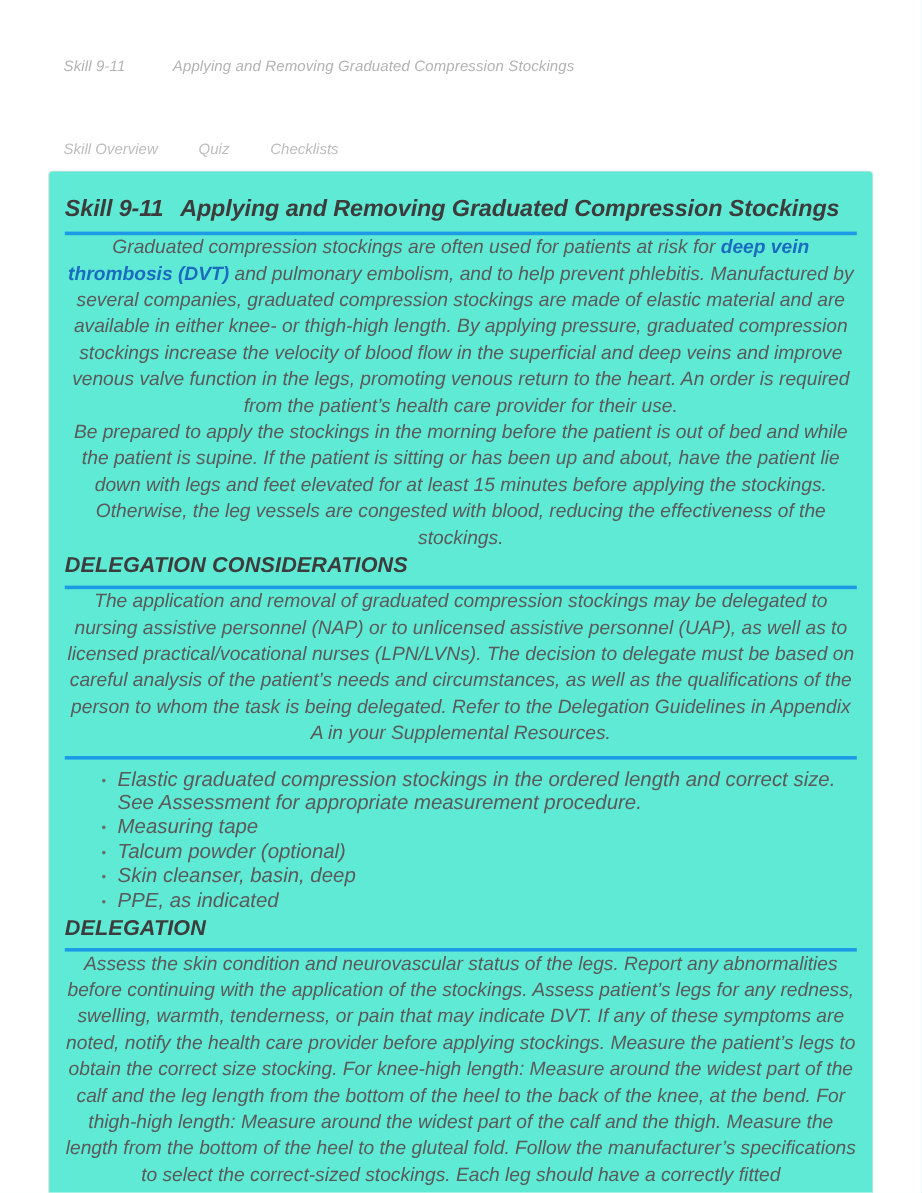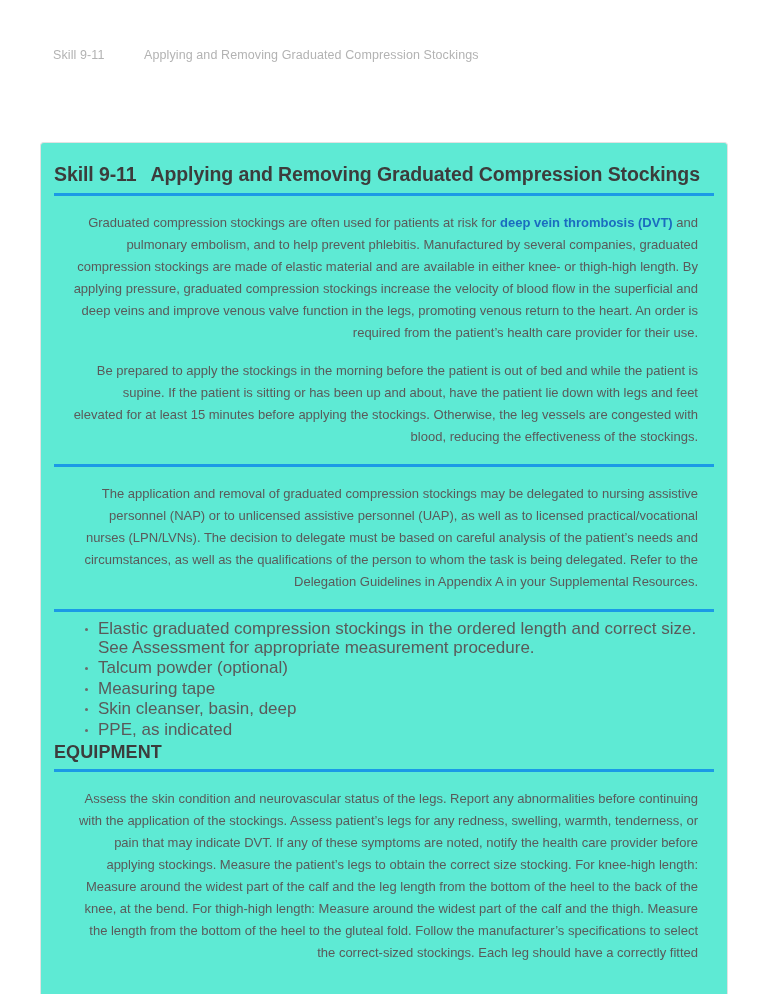--- a/index.html
+++ b/index.html
@@ -13,20 +13,21 @@
   body {
     font-family: "Liberation Sans", sans-serif;
     -webkit-font-smoothing: antialiased;
   }
 
   .page {
     position: relative;
     width: 768px;
     height: 994px;
     background: #ffffff;
+    font-style: italic;
   }
 
   
   .topbar {
     position: absolute;
     top: 48px;
     left: 53px;
     right: 40px;
     display: flex;
     align-items: baseline;
@@ -90,25 +91,25 @@
   .doc-title .num { margin-right: 14px; }
   .rule {
     height: 3px;
     background: #1b9ae6;
     margin-top: 7px;
   }
   .rule.title-rule { margin-bottom: 0; }
 
   
   p.body {
-    margin: 16px;
-    font-size: 13px;
+    margin: 0;
+    font-size: 16px;
     line-height: 22px;
     color: #5a5a5a;
-    text-align: right;
+    text-align: center;
   }
   .p-gap-1 { margin-top: 27px; }
   .p-gap-2 { margin-top: 32px; }
   .p-after-rule { margin-top: 6px; }
 
   a.link {
     color: #1a6cbf;
     font-weight: bold;
     text-decoration: none;
     cursor: pointer;
@@ -156,45 +157,51 @@
 </head>
 <body>
 
 <div class="page">
 
   <div class="topbar">
     <span class="skill-num">Skill 9-11</span>
     <span class="skill-title">Applying and Removing Graduated Compression Stockings</span>
   </div>
 
+  <div class="tabbar">
+    <div class="tab">Skill Overview</div>
+    <div class="tab">Quiz</div>
+    <div class="tab">Checklists</div>
+  </div>
 
   <div class="card">
     <div class="card-inner">
 
       <div class="doc-title">
         <span class="num">Skill 9-11</span><span>Applying and Removing Graduated Compression Stockings</span>
       </div>
       <div class="rule title-rule"></div>
 
       <p class="body p-gap-1"><span>Graduated compression stockings are often used for patients at risk for </span><a class="link" href="#">deep vein thrombosis (DVT)</a><span> and pulmonary embolism, and to help prevent phlebitis. Manufactured by several companies, graduated compression stockings are made of elastic material and are available in either knee- or thigh-high length. By applying pressure, graduated compression stockings increase the velocity of blood flow in the superficial and deep veins and improve venous valve function in the legs, promoting venous return to the heart. An order is required from the patient’s health care provider for their use.</span></p>
 
       <p class="body p-gap-2">Be prepared to apply the stockings in the morning before the patient is out of bed and while the patient is supine. If the patient is sitting or has been up and about, have the patient lie down with legs and feet elevated for at least 15 minutes before applying the stockings. Otherwise, the leg vessels are congested with blood, reducing the effectiveness of the stockings.</p>
 
+      <h2 class="section sec-gap-big">DELEGATION CONSIDERATIONS</h2>
       <div class="rule"></div>
       <p class="body p-after-rule">The application and removal of graduated compression stockings may be delegated to nursing assistive personnel (NAP) or to unlicensed assistive personnel (UAP), as well as to licensed practical/vocational nurses (LPN/LVNs). The decision to delegate must be based on careful analysis of the patient’s needs and circumstances, as well as the qualifications of the person to whom the task is being delegated. Refer to the Delegation Guidelines in Appendix A in your Supplemental Resources.</p>
 
       <div class="rule"></div>
       <ul class="equip">
         <li>Elastic graduated compression stockings in the ordered length and correct size. See Assessment for appropriate measurement procedure.</li>
+        <li>Measuring tape</li>
         <li>Talcum powder (optional)</li>
-        <li>Measuring tape</li>
         <li>Skin cleanser, basin, deep</li>
         <li>PPE, as indicated</li>
       </ul>
 
-      <h2 class="section sec-gap-small">EQUIPMENT</h2>
+      <h2 class="section sec-gap-small">DELEGATION</h2>
       <div class="rule"></div>
       <p class="body p-after-rule">Assess the skin condition and neurovascular status of the legs. Report any abnormalities before continuing with the application of the stockings. Assess patient’s legs for any redness, swelling, warmth, tenderness, or pain that may indicate DVT. If any of these symptoms are noted, notify the health care provider before applying stockings. Measure the patient’s legs to obtain the correct size stocking. For knee-high length: Measure around the widest part of the calf and the leg length from the bottom of the heel to the back of the knee, at the bend. For thigh-high length: Measure around the widest part of the calf and the thigh. Measure the length from the bottom of the heel to the gluteal fold. Follow the manufacturer’s specifications to select the correct-sized stockings. Each leg should have a correctly fitted</p>
 
     </div>
   </div>
 
 </div>
 
 </body></html>

